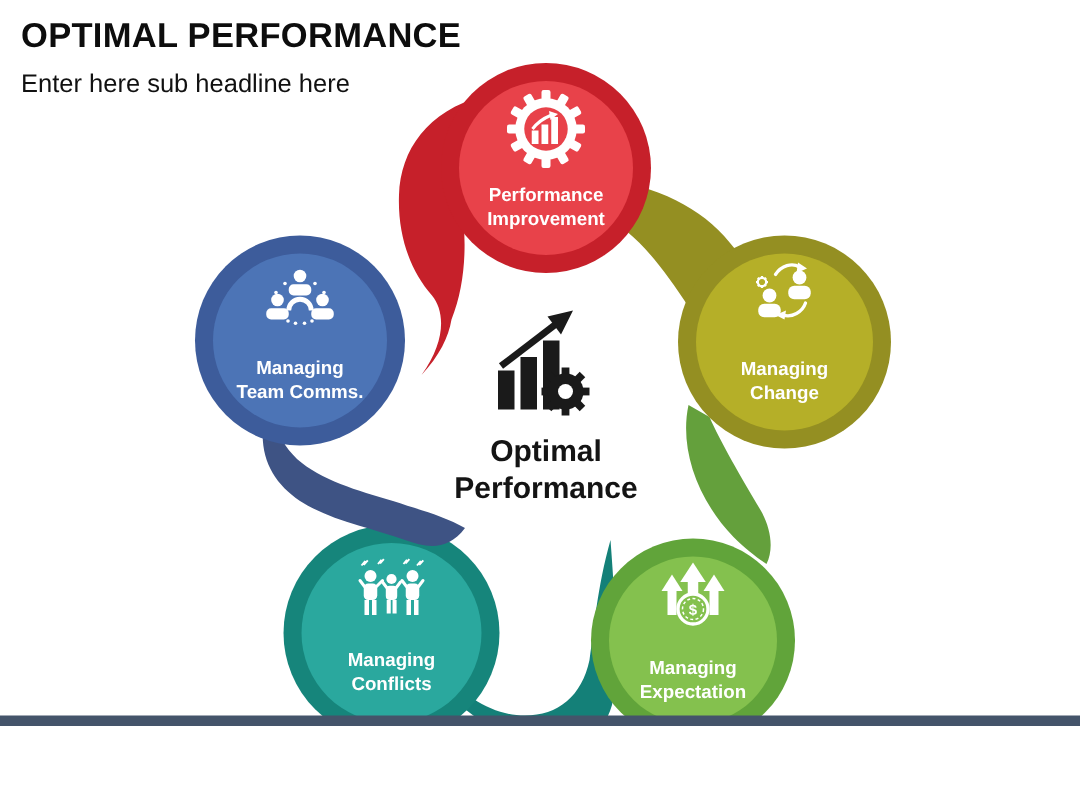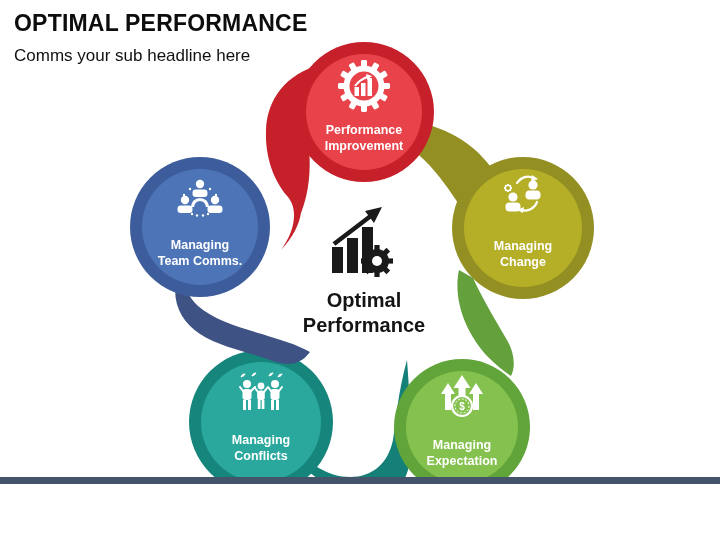--- a/index.html
+++ b/index.html
@@ -14,21 +14,21 @@
   .node-label{fill:#ffffff;font-size:12.5px;font-weight:700;text-anchor:middle;}
   .center-label{fill:#141414;font-size:20px;font-weight:700;text-anchor:middle;}
   .white{fill:#ffffff;}
 </style>
 </head>
 <body>
 
 <div id="canvas">
 
   <div class="title">OPTIMAL PERFORMANCE</div>
-  <div class="subtitle">Comms your sub headline here</div>
+  <div class="subtitle">Enter here sub headline here</div>
 
   <svg width="720" height="540" viewBox="0 0 720 540">
 
     <path d="M 406 120 C 445 126 472 142 490 166 C 474 184 464 196 460 206 C 438 172 420 152 404 146 Z" fill="#948F22"></path>
     <path d="M 459 270 C 453 298 464 332 489 358 C 497 366 505 372 511 376 C 516 366 514 352 507 340 C 494 318 480 294 473 278 Z" fill="#64A03C"></path>
     <path d="M 322 64 C 285 74 267 100 266 130 C 265 158 274 181 288 197 C 297 208 297 228 281 250 C 293 237 299 225 301 213 C 309 193 311 170 309 147 C 307 120 314 96 334 80 Z" fill="#C6202A"></path>
     <path d="M 296 460 C 326 490 356 502 382 496 C 396 492 404 484 408 470 C 413 448 410 400 407 360 C 398 392 396 420 393 440 C 388 464 372 477 350 477 C 328 477 310 464 294 448 Z" fill="#148078"></path>
 
     <g>
       <circle cx="261" cy="422" r="72" fill="#16857B"></circle>

